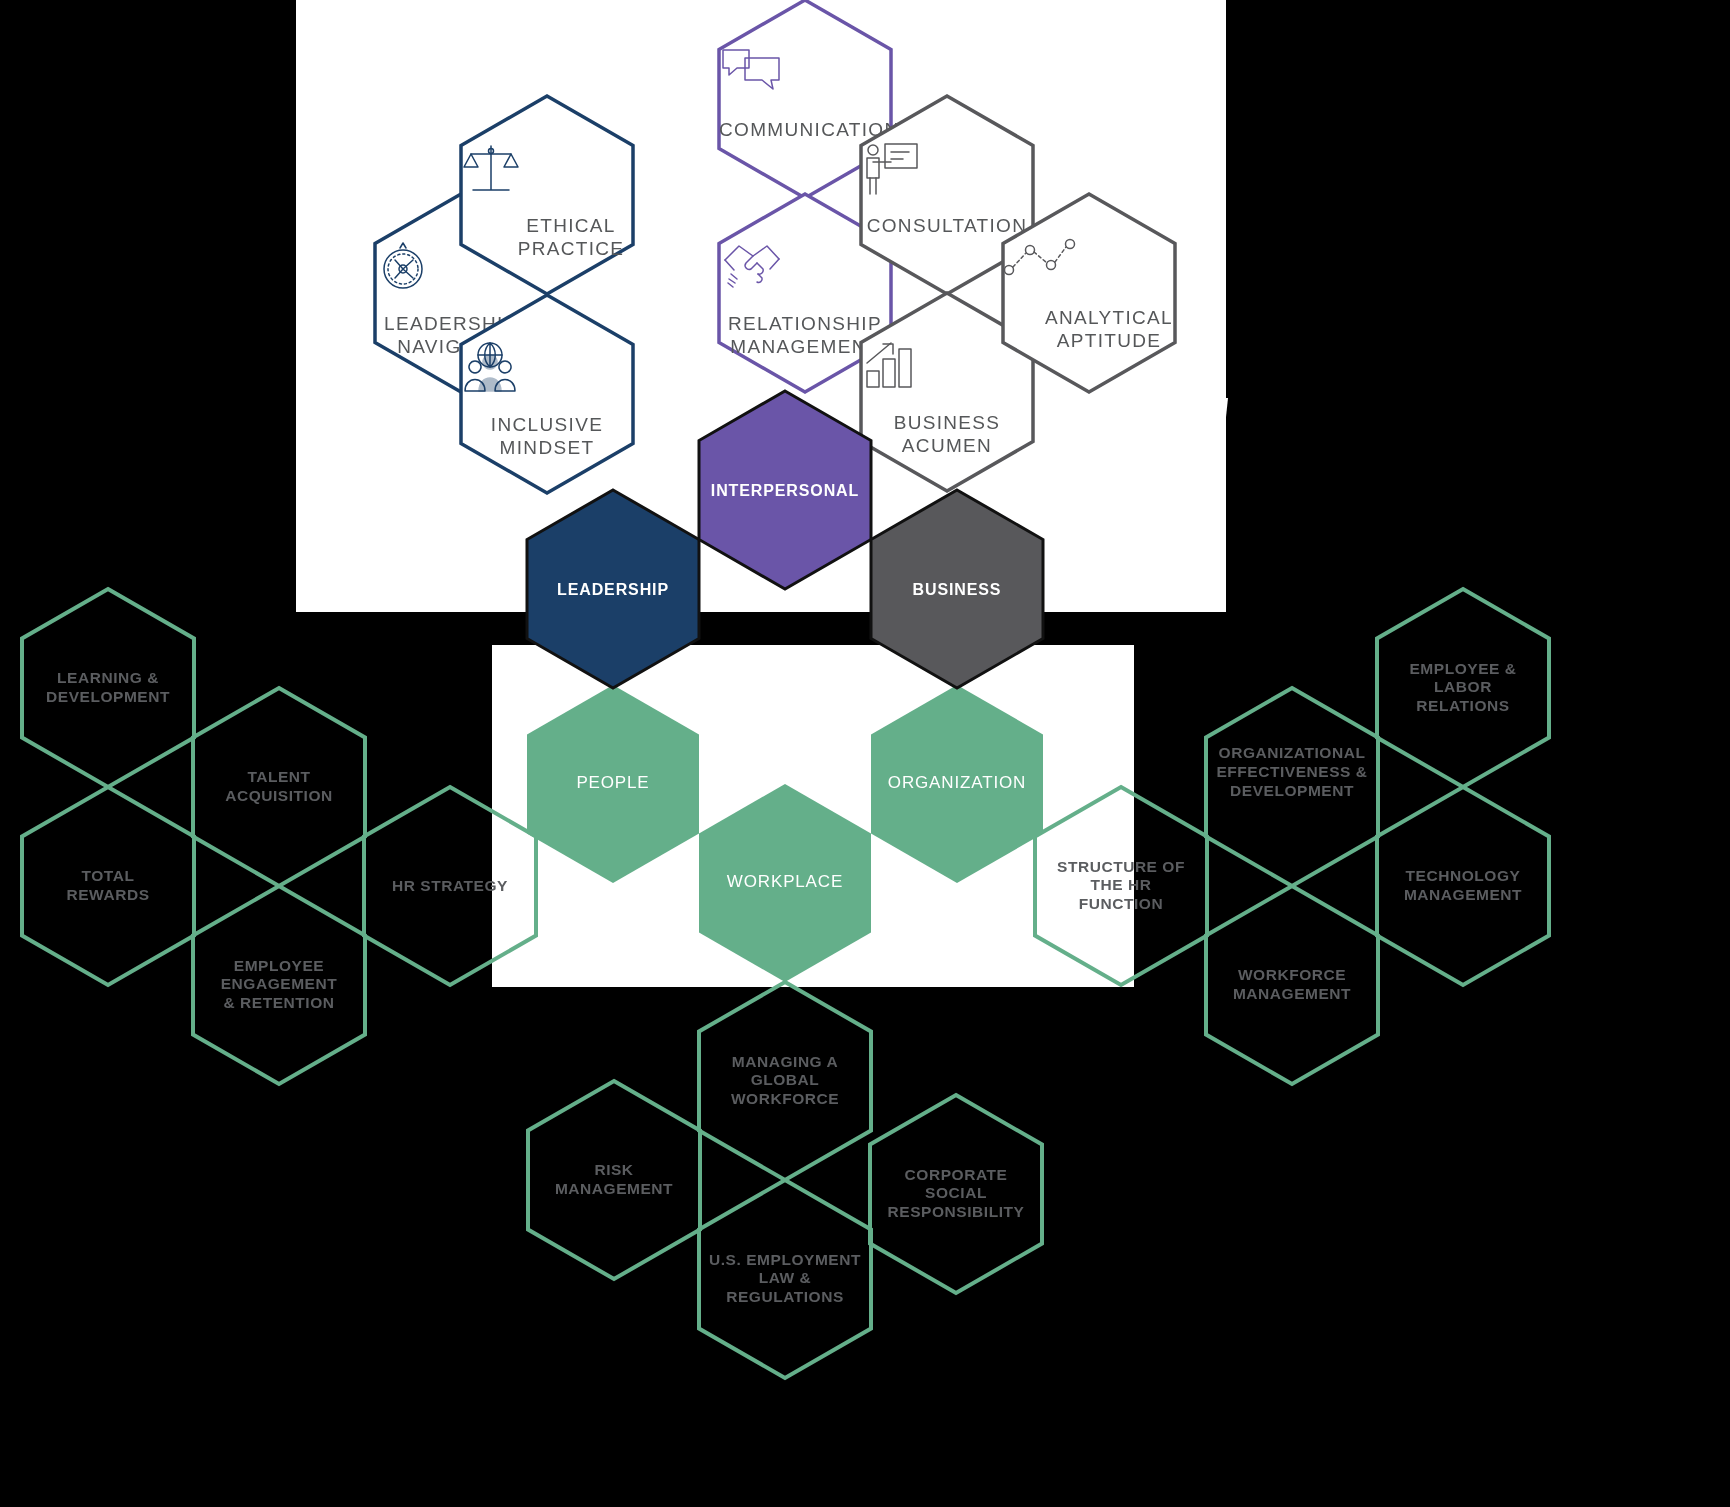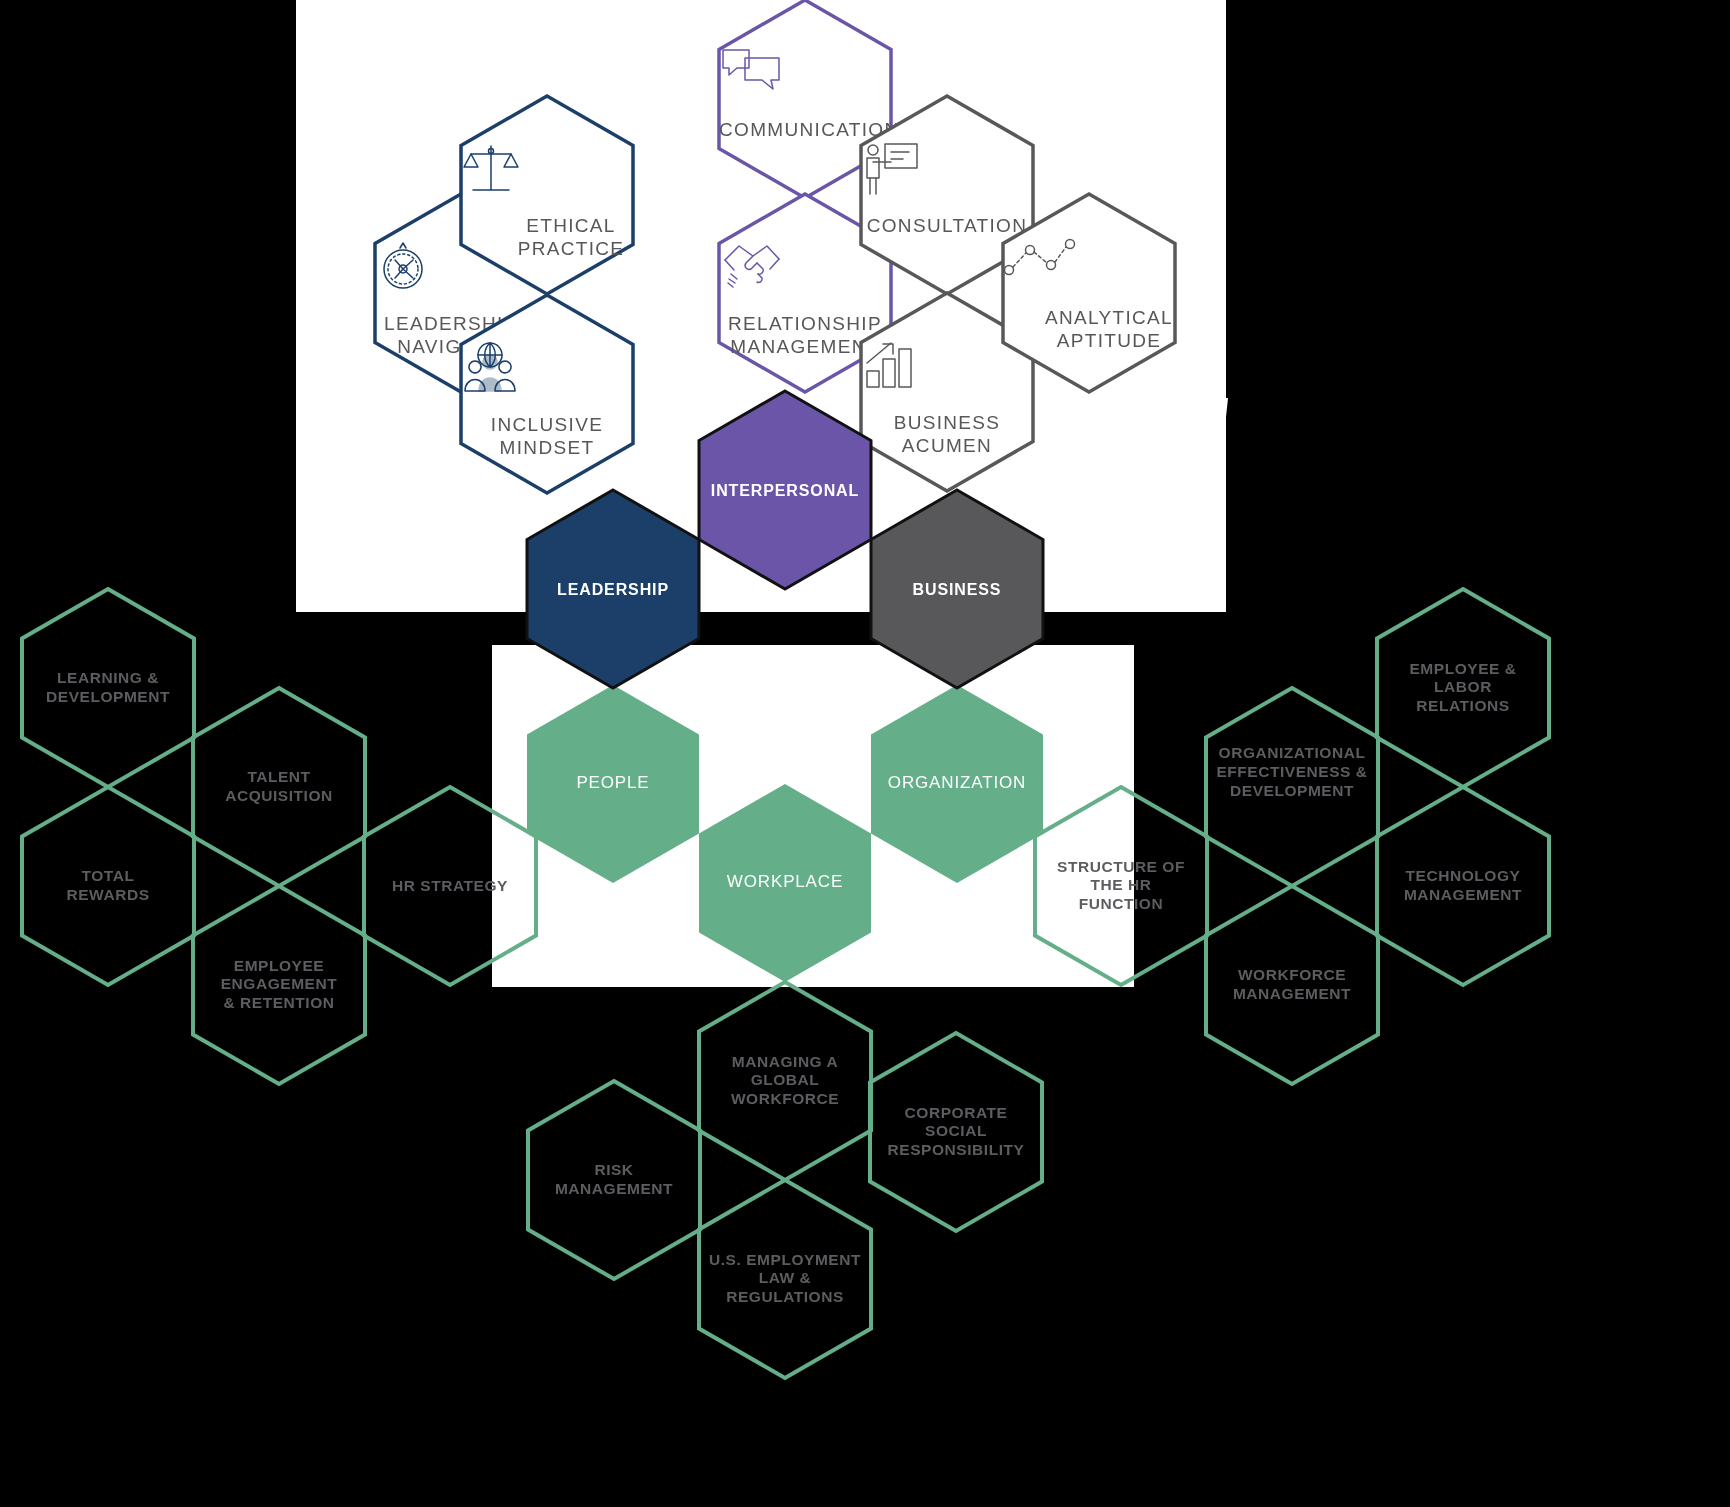--- a/index.html
+++ b/index.html
@@ -108,21 +108,21 @@
 GLOBAL
 WORKFORCE</div>
       </div>
       <div class="hex" style="left: 528px; top: 1081px;">
         <svg width="172" height="198">
           <polygon points="86,0 172,49.5 172,148.5 86,198 0,148.5 0,49.5" fill="none" stroke="#64AF8A" stroke-width="4"></polygon>
         </svg>
         <div class="hexlabel lbl-green-out" style="top: 80px; white-space: pre-line;">RISK
 MANAGEMENT</div>
       </div>
-      <div class="hex" style="left: 870px; top: 1033px;">
+      <div class="hex" style="left: 870px; top: 1095px;">
         <svg width="172" height="198">
           <polygon points="86,0 172,49.5 172,148.5 86,198 0,148.5 0,49.5" fill="none" stroke="#64AF8A" stroke-width="4"></polygon>
         </svg>
         <div class="hexlabel lbl-green-out" style="top: 70.5px; white-space: pre-line;">CORPORATE
 SOCIAL
 RESPONSIBILITY</div>
       </div>
       <div class="hex" style="left: 699px; top: 1180px;">
         <svg width="172" height="198">
           <polygon points="86,0 172,49.5 172,148.5 86,198 0,148.5 0,49.5" fill="none" stroke="#64AF8A" stroke-width="4"></polygon>

